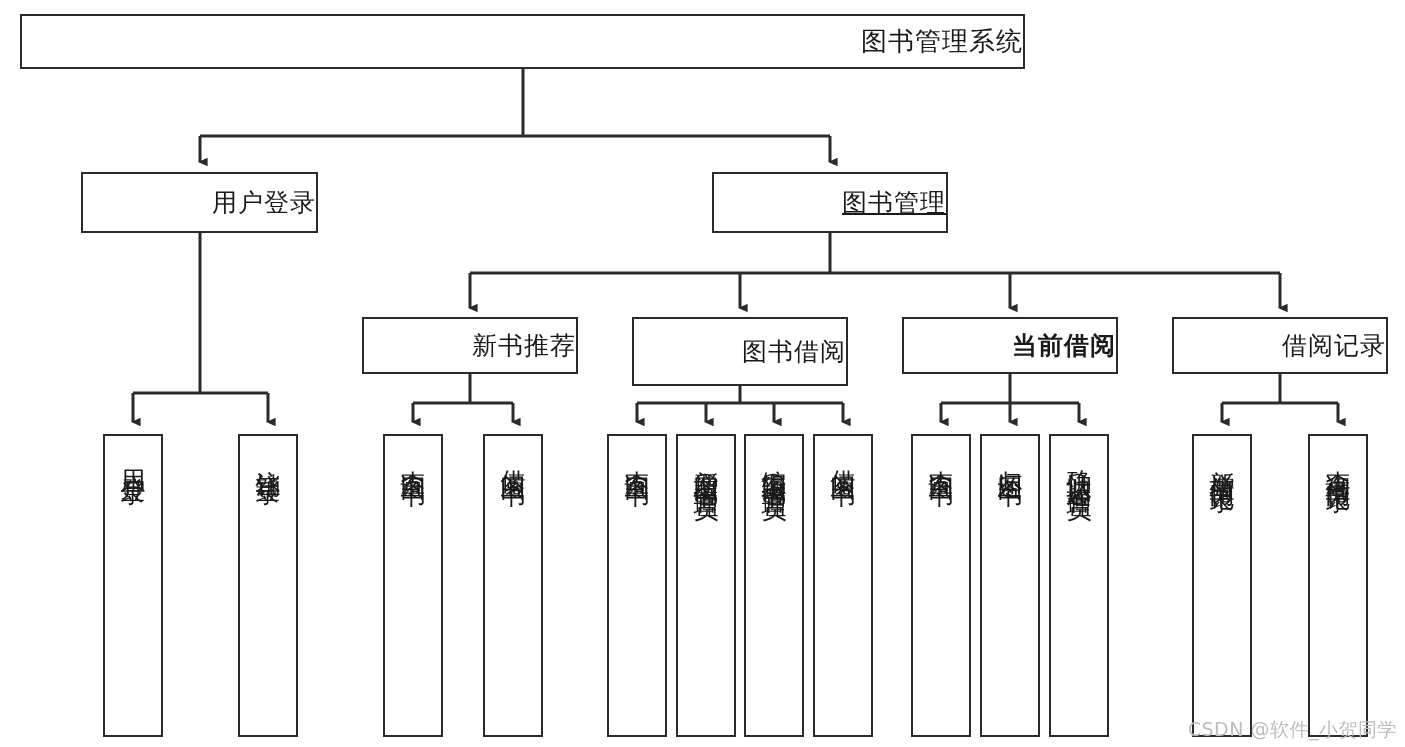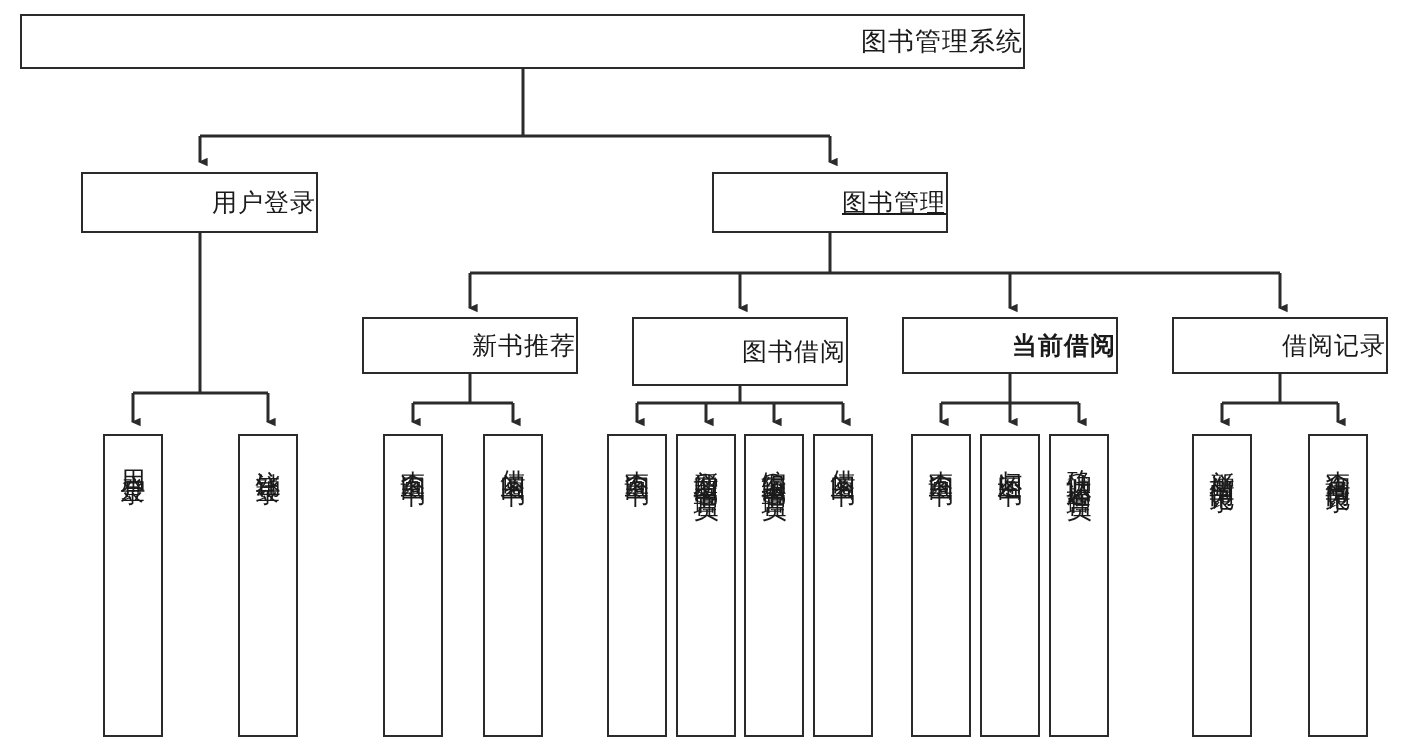--- a/index.html
+++ b/index.html
@@ -200,14 +200,15 @@
   </div>
 
   <div class="node leaf" style="left:1192px; top:434px; width:60px; height:303px;">
     <span class="vtext">新增借阅记录</span>
   </div>
 
   <div class="node leaf" style="left:1308px; top:434px; width:60px; height:303px;">
     <span class="vtext">查询借阅记录</span>
   </div>
 
+  <div class="watermark">CSDN @软件_小贺同学</div>
 
 </div>
 
 </body></html>

